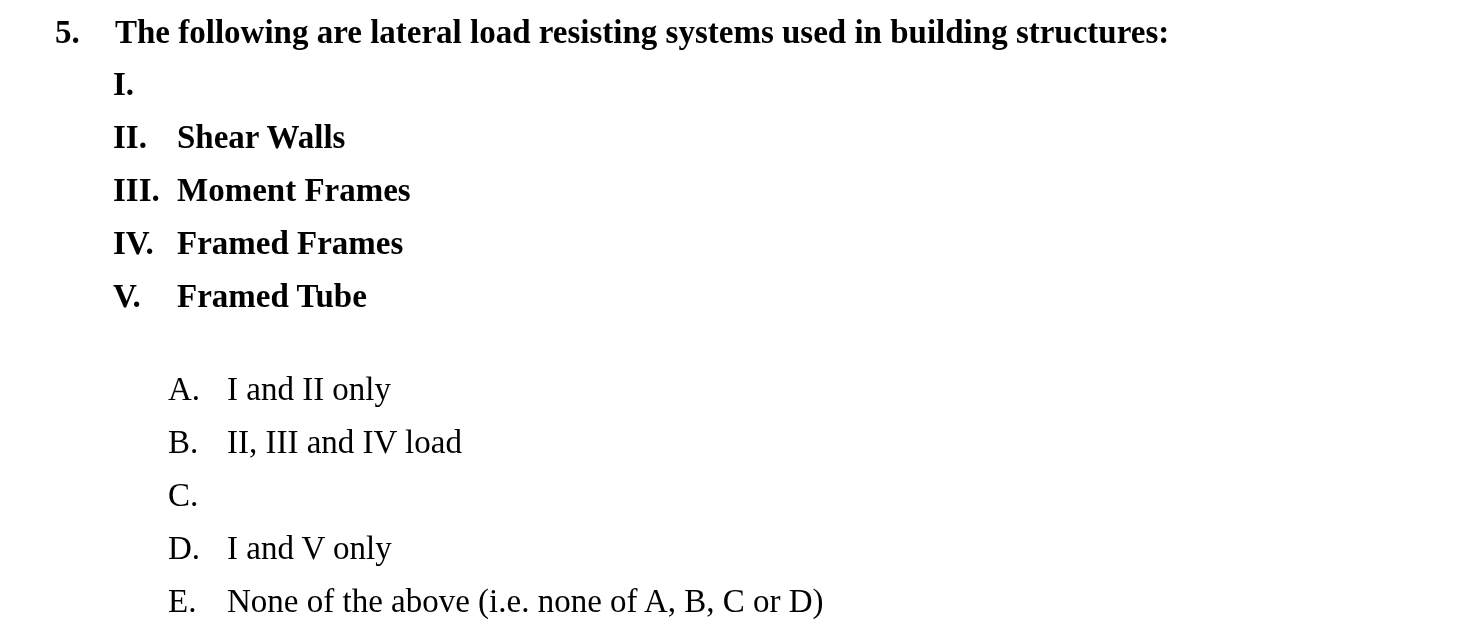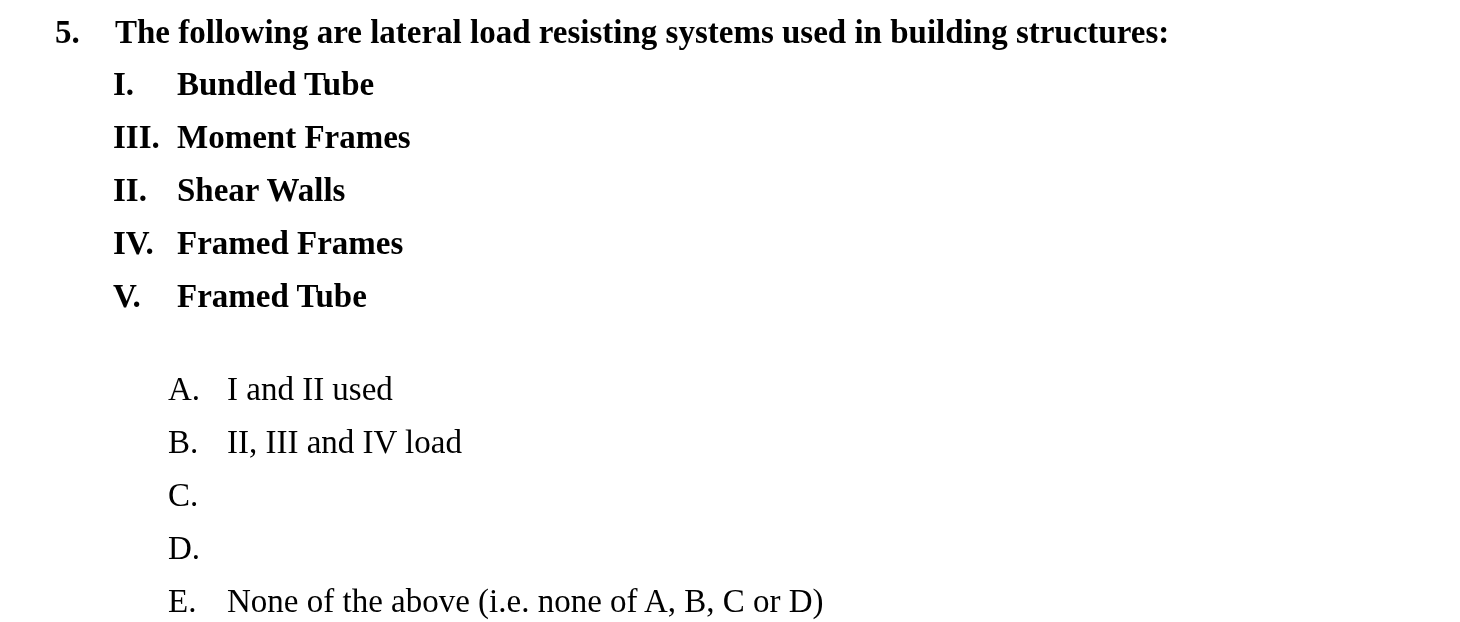--- a/index.html
+++ b/index.html
@@ -62,54 +62,54 @@
 <div class="page">
 
   <div class="question-line">
     <span class="qnum">5.</span>
     <span class="qtext">The following are lateral load resisting systems used in building structures:</span>
   </div>
 
   <div class="roman-list">
     <div class="roman-item">
       <span class="numeral">I.</span>
-      <span class="label">Bundled Tube</span>
+    </div>
+    <div class="roman-item">
+      <span class="numeral">II.</span>
+      <span class="label">Shear Walls</span>
     </div>
     <div class="roman-item">
       <span class="numeral">III.</span>
       <span class="label">Moment Frames</span>
-    </div>
-    <div class="roman-item">
-      <span class="numeral">II.</span>
-      <span class="label">Shear Walls</span>
     </div>
     <div class="roman-item">
       <span class="numeral">IV.</span>
       <span class="label">Framed Frames</span>
     </div>
     <div class="roman-item">
       <span class="numeral">V.</span>
       <span class="label">Framed Tube</span>
     </div>
   </div>
 
   <div class="options">
     <div class="option-item">
       <span class="letter">A.</span>
-      <span class="text">I and II used</span>
+      <span class="text">I and II only</span>
     </div>
     <div class="option-item">
       <span class="letter">B.</span>
       <span class="text">II, III and IV load</span>
     </div>
     <div class="option-item">
       <span class="letter">C.</span>
     </div>
     <div class="option-item">
       <span class="letter">D.</span>
+      <span class="text">I and V only</span>
     </div>
     <div class="option-item">
       <span class="letter">E.</span>
       <span class="text">None of the above (i.e. none of A, B, C or D)</span>
     </div>
   </div>
 
 </div>
 
 </body></html>

